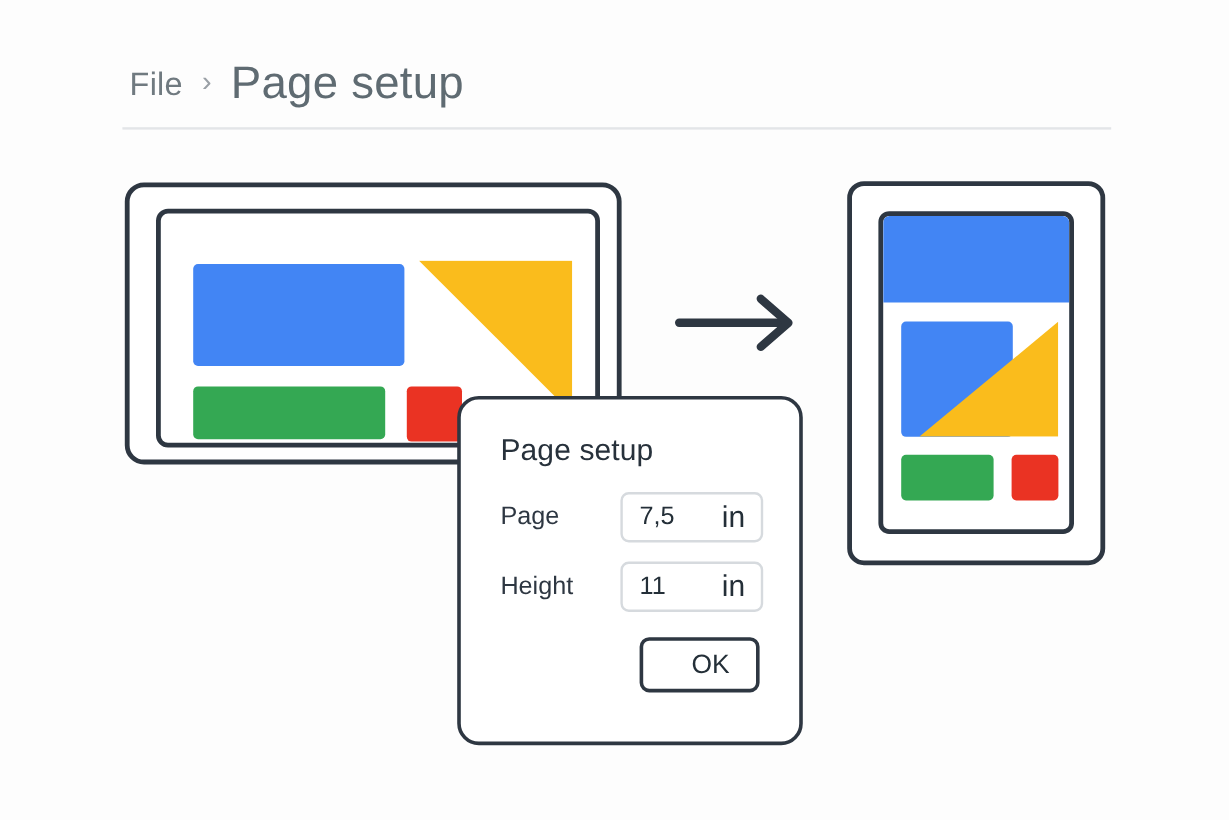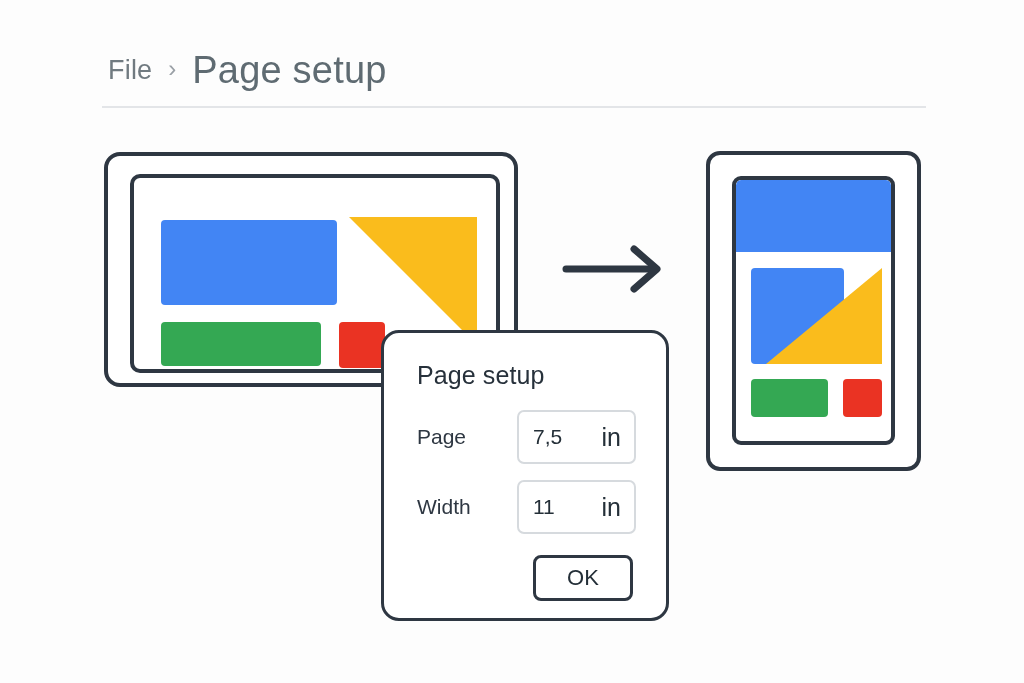--- a/index.html
+++ b/index.html
@@ -230,21 +230,21 @@
   .field-label {
     font-size: 21px;
     color: #2e3742;
     width: 100px;
     flex: 0 0 100px;
     white-space: nowrap;
   }
   .field-box {
     box-sizing: border-box;
     width: 136px;
-    height: 54px;
+    height: 42px;
     border: 2px solid #d6dade;
     border-radius: 7px;
     background: #ffffff;
     display: flex;
     align-items: center;
     justify-content: space-between;
     padding: 0 13px 0 14px;
   }
   .field-value {
     font-size: 21px;
@@ -266,20 +266,21 @@
     height: 46px;
     border: 3px solid #2e3742;
     border-radius: 8px;
     background: #ffffff;
     color: #242f38;
     font-family: "Liberation Sans", sans-serif;
     font-size: 22px;
     line-height: 1;
     padding: 0 22px;
     cursor: pointer;
+    text-align: right;
   }
 </style>
 </head>
 <body>
 
 <div id="stage">
 
   <div class="breadcrumb">
     <span class="crumb-file">File</span>
     <span class="crumb-sep">›</span>
@@ -318,21 +319,21 @@
 
     <div class="field-row">
       <span class="field-label">Page</span>
       <div class="field-box">
         <span class="field-value">7,5</span>
         <span class="field-unit">in</span>
       </div>
     </div>
 
     <div class="field-row">
-      <span class="field-label">Width</span>
+      <span class="field-label">Height</span>
       <div class="field-box">
         <span class="field-value">11</span>
         <span class="field-unit">in</span>
       </div>
     </div>
 
     <div id="dialog-actions">
       <button id="ok-button">OK</button>
     </div>
   </div>

